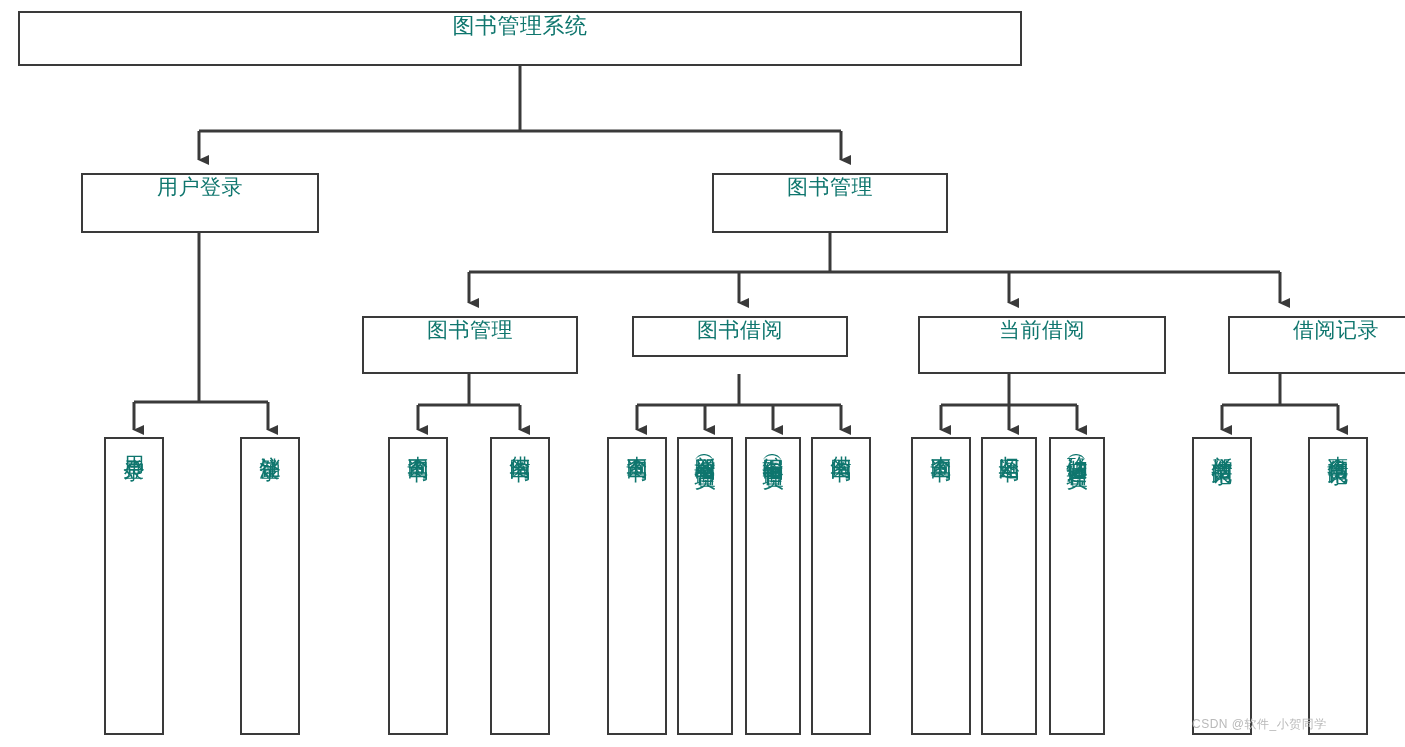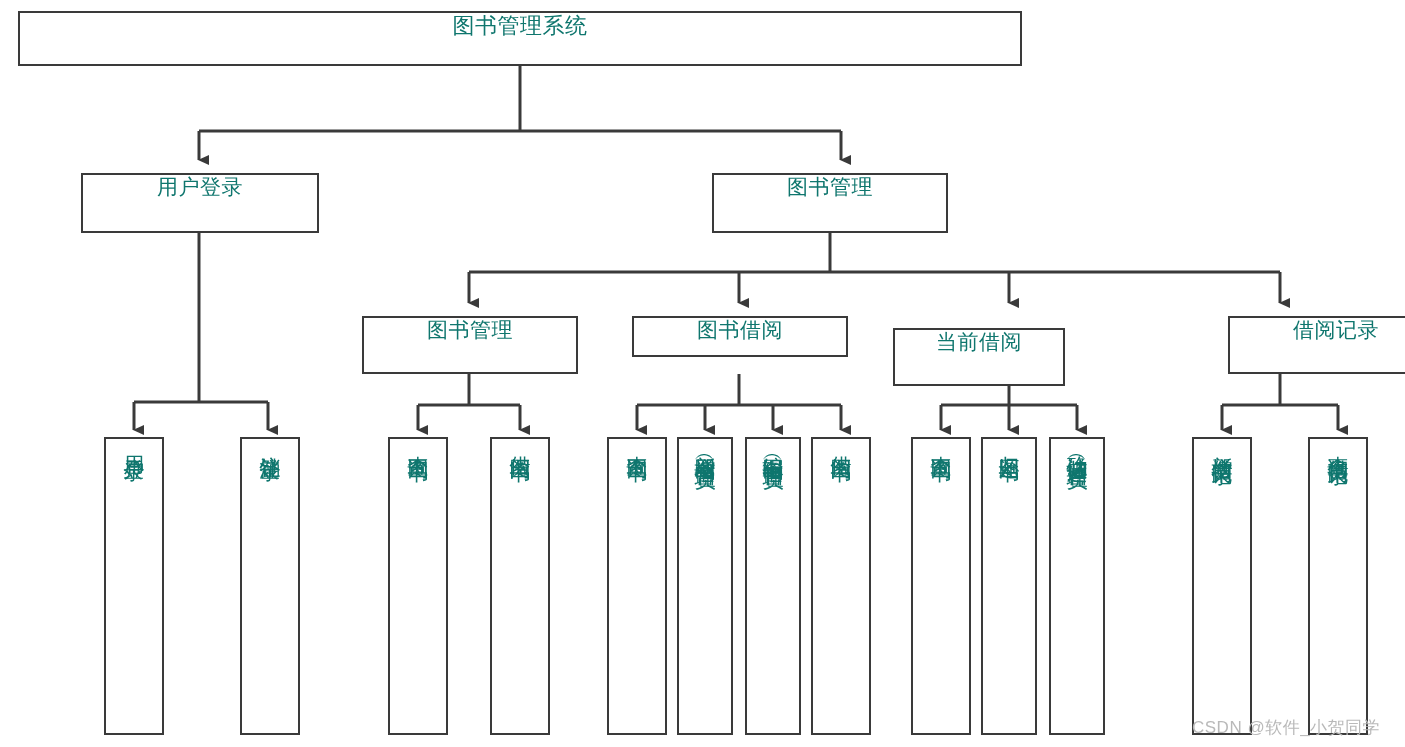--- a/index.html
+++ b/index.html
@@ -54,21 +54,21 @@
     line-height: 1.05;
     max-height: 100%;
   }
   .node.root .node-label {
     font-size: 22px;
   }
   .watermark {
     position: absolute;
     z-index: 5;
     color: #b9b9b9;
-    font-size: 17px;
+    font-size: 12px;
     white-space: nowrap;
     letter-spacing: 0.5px;
     pointer-events: none;
   }
 </style>
 </head>
 <body>
 
 <div id="diagram-root">
 
@@ -136,21 +136,21 @@
   </div>
 
   <div class="node horizontal" style="left:362px; top:316px; width:216px; height:58px;">
     <span class="node-label">图书管理</span>
   </div>
 
   <div class="node horizontal" style="left:632px; top:316px; width:216px; height:41px;">
     <span class="node-label">图书借阅</span>
   </div>
 
-  <div class="node horizontal" style="left:893px; top:316px; width:172px; height:58px;margin-top:12px;">
+  <div class="node horizontal" style="left:918px; top:316px; width:248px; height:58px;">
     <span class="node-label">当前借阅</span>
   </div>
 
   <div class="node horizontal" style="left:1228px; top:316px; width:216px; height:58px;">
     <span class="node-label">借阅记录</span>
   </div>
 
   <div class="node vertical" style="left:104px; top:437px; width:60px; height:298px;">
     <span class="node-label">用户登录</span>
   </div>

